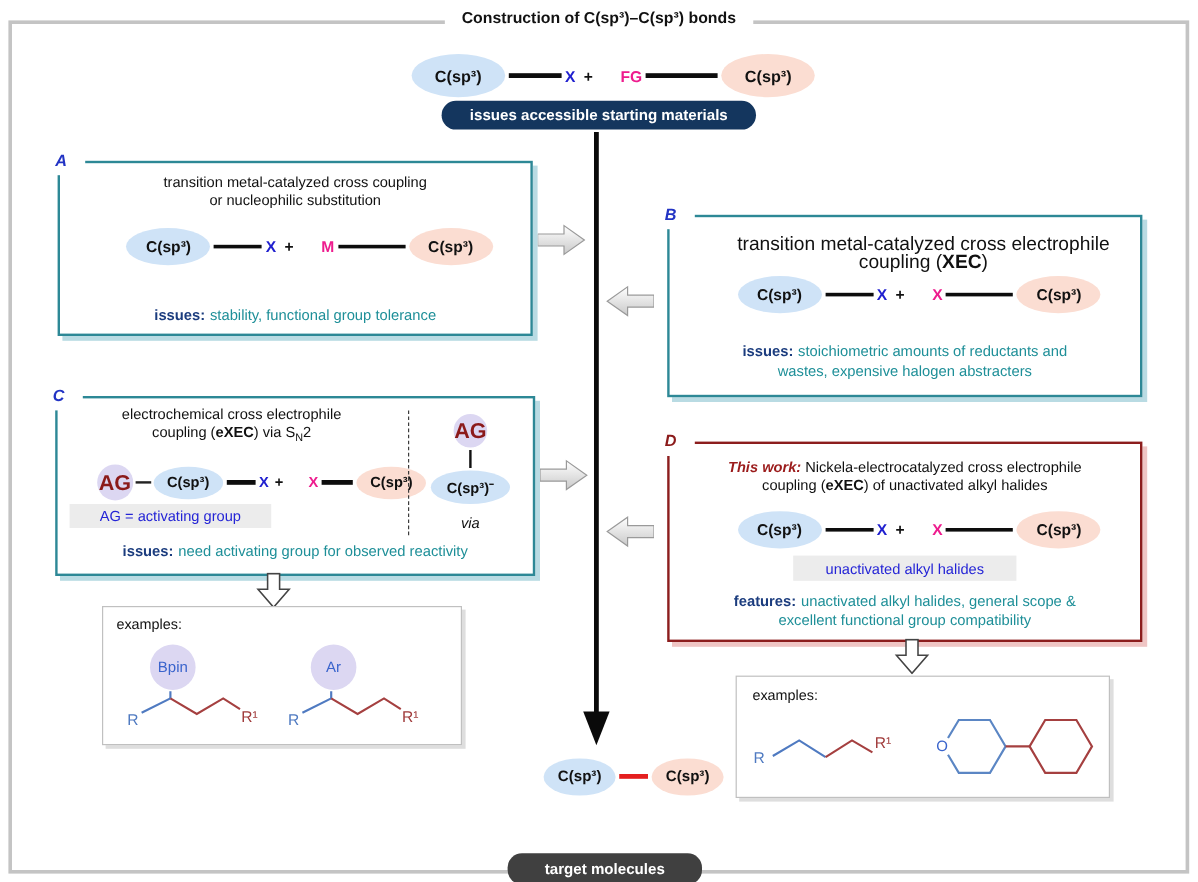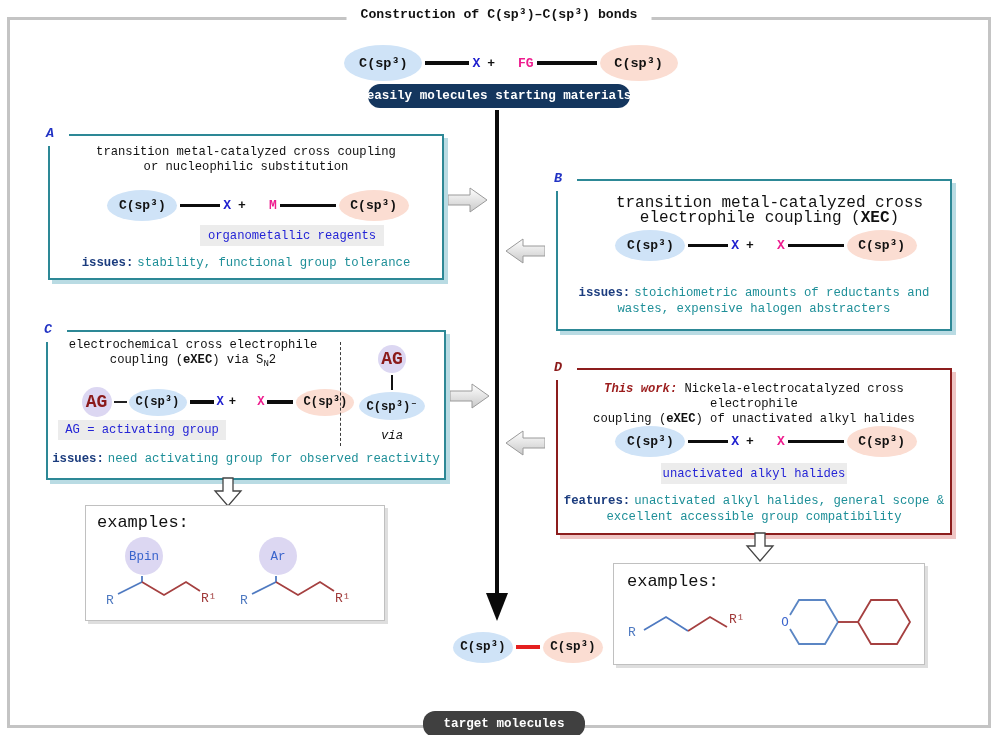--- a/index.html
+++ b/index.html
@@ -1,17 +1,17 @@
 <!DOCTYPE html>
 <html><head>
 <meta charset="utf-8">
 <style>
   html,body{margin:0;padding:0;background:#fff;}
   #canvas{position:relative;width:998px;height:735px;background:#fff;
-          font-family:Liberation Mono, monospace;color:#111;overflow:hidden;}
+          font-family:Liberation Sans, sans-serif;color:#111;overflow:hidden;}
   
   .frame{position:absolute;left:7px;top:17px;width:978px;height:705px;border:3px solid #c4c4c4;}
   .main-title{position:absolute;top:7px;left:50%;transform:translateX(-50%);background:#fff;
               padding:0 14px;font-size:13.2px;font-weight:bold;white-space:nowrap;z-index:6;}
   
   .pill{position:absolute;display:flex;align-items:center;justify-content:center;color:#fff;
         font-weight:bold;border-radius:12px;white-space:nowrap;}
   .pill.navy{background:#14365e;font-size:12.6px;}
   .pill.maroon{background:#404040;font-size:12.6px;margin-top:44px;}
   
@@ -50,21 +50,21 @@
   .issues b{color:#1b3c7e;margin-right:4px;}
   
   .divider{position:absolute;border-left:1.6px dashed #3c3c3c;}
   .ag{width:30px;height:30px;border-radius:50%;background:#dcd7f2;color:#8b1a1a;font-weight:bold;
       font-size:18px;display:flex;align-items:center;justify-content:center;flex:none;}
   .via-col{position:absolute;display:flex;flex-direction:column;align-items:center;}
   .vbond{width:2px;height:15px;background:#111;margin:2px 0;}
   .via-lab{font-style:italic;font-size:12.3px;margin-top:9px;color:#111;}
   
   .ex-box{position:absolute;background:#fff;border:1.5px solid #c0c0c0;box-shadow:3px 3px 0 #dedede;}
-  .ex-label{position:absolute;font-size:17px;color:#111;}
+  .ex-label{position:absolute;font-size:12px;color:#111;}
   
   .shaft{position:absolute;background:#0a0a0a;}
   .head{position:absolute;width:0;height:0;border-left:11px solid transparent;
         border-right:11px solid transparent;border-top:28px solid #0a0a0a;}
   .abs{position:absolute;}
 </style>
 </head>
 <body>
 
 <div id="canvas">
@@ -74,21 +74,21 @@
 
   <div class="rxn" style="left:0;right:0;top:44px;height:38px;">
     <span class="ell blue e-top">C(sp³)</span>
     <span class="bond b-44"></span>
     <span class="xlab blue-x">X</span>
     <span class="plus">+</span>
     <span class="xlab mag">FG</span>
     <span class="bond b-60"></span>
     <span class="ell pink e-top">C(sp³)</span>
   </div>
-  <div class="pill navy" style="left:368px;top:84px;width:262px;height:24px;">easily molecules starting materials</div>
+  <div class="pill navy" style="left:368px;top:84px;width:262px;height:24px;">issues accessible starting materials</div>
 
   <div class="shaft" style="left:495px;top:110px;width:4px;height:486px;"></div>
   <div class="head" style="left:486px;top:593px;"></div>
 
   <svg class="abs" style="left:448px;top:186px;" width="40" height="28" viewBox="0 0 40 28">
     <defs>
         <linearGradient id="g1" x1="0" y1="0" x2="0" y2="1">
       <stop offset="0" stop-color="#ffffff"></stop>
           <stop offset="1" stop-color="#c9c9c9"></stop>
         </linearGradient>
@@ -113,21 +113,20 @@
     </div>
     <div class="rxn" style="left:0;right:0;top:54px;height:31px;">
       <span class="ell blue e-std">C(sp³)</span>
       <span class="bond b-40"></span>
       <span class="xlab blue-x">X</span>
       <span class="plus">+</span>
       <span class="xlab mag">M</span>
       <span class="bond b-56"></span>
       <span class="ell pink e-std">C(sp³)</span>
     </div>
-    <div class="tag" style="left:150px;top:89px;width:184px;height:21px;">organometallic reagents</div>
     <div class="issues" style="top:119px;">
       <b>issues:</b><span>stability, functional group tolerance</span>
     </div>
   </div>
 
   <div class="panel teal" style="left:556px;top:179px;width:392px;height:148px;">
     <span class="panel-label blue-l">B</span>
     <div class="p-title" style="top:15px;font-size:16px;margin-left:31px;">
       <span>transition metal-catalyzed cross electrophile coupling (</span><b>XEC</b><span>)</span>
     </div>
@@ -187,21 +186,21 @@
       <span class="bond b-40"></span>
       <span class="xlab blue-x">X</span>
       <span class="plus">+</span>
       <span class="xlab mag">X</span>
       <span class="bond b-56"></span>
       <span class="ell pink e-std">C(sp³)</span>
     </div>
     <div class="tag" style="left:103px;top:93px;width:186px;height:21px;">unactivated alkyl halides</div>
     <div class="issues" style="top:123px;">
       <b>features:</b><span>unactivated alkyl halides, general scope &amp;</span><br>
-      <span>excellent accessible group compatibility</span>
+      <span>excellent functional group compatibility</span>
     </div>
   </div>
 
   <svg class="abs" style="left:212px;top:477px;" width="32" height="30" viewBox="0 0 32 30">
     <polygon points="11,1 21,1 21,14 29,14 16,29 3,14 11,14" fill="#ffffff" stroke="#444444" stroke-width="1.3"></polygon>
   </svg>
   <svg class="abs" style="left:744px;top:532px;" width="32" height="30" viewBox="0 0 32 30">
     <polygon points="11,1 21,1 21,14 29,14 16,29 3,14 11,14" fill="#ffffff" stroke="#444444" stroke-width="1.3"></polygon>
   </svg>
 

